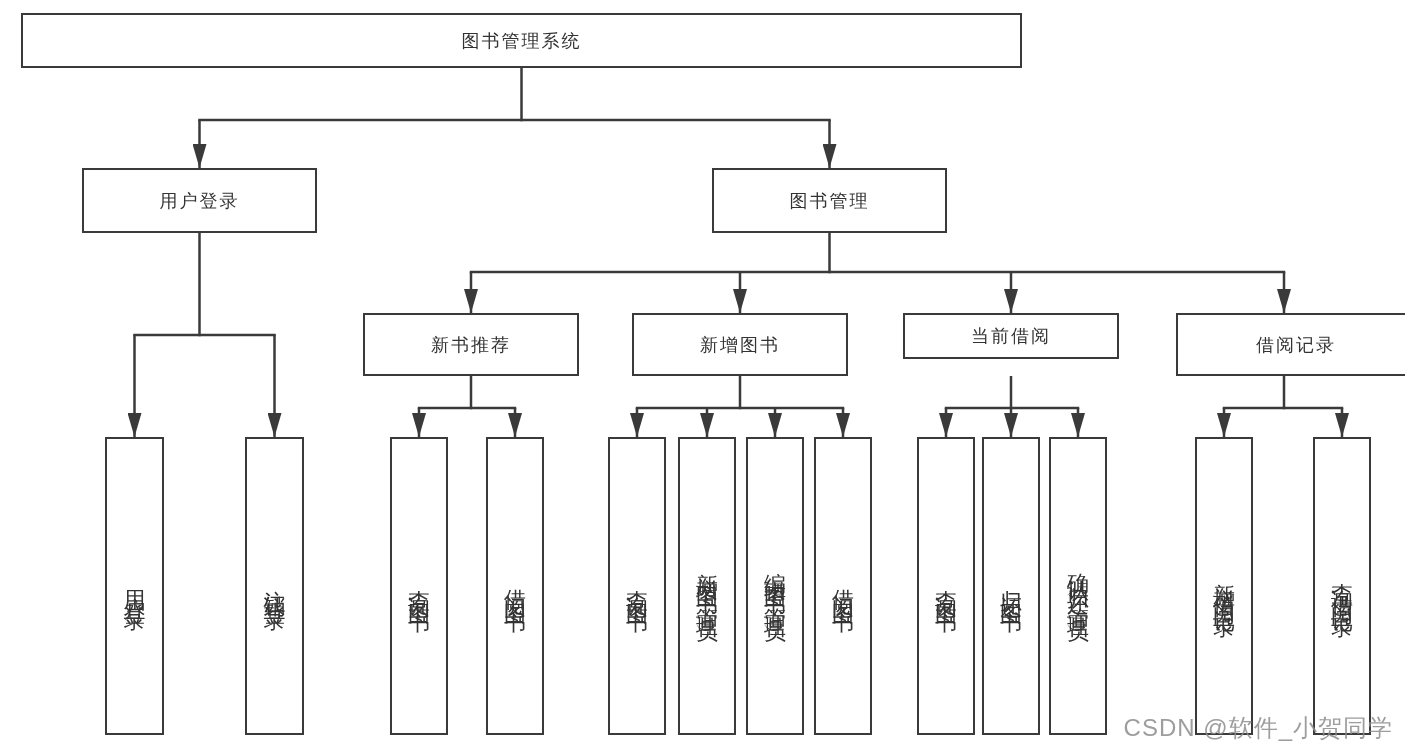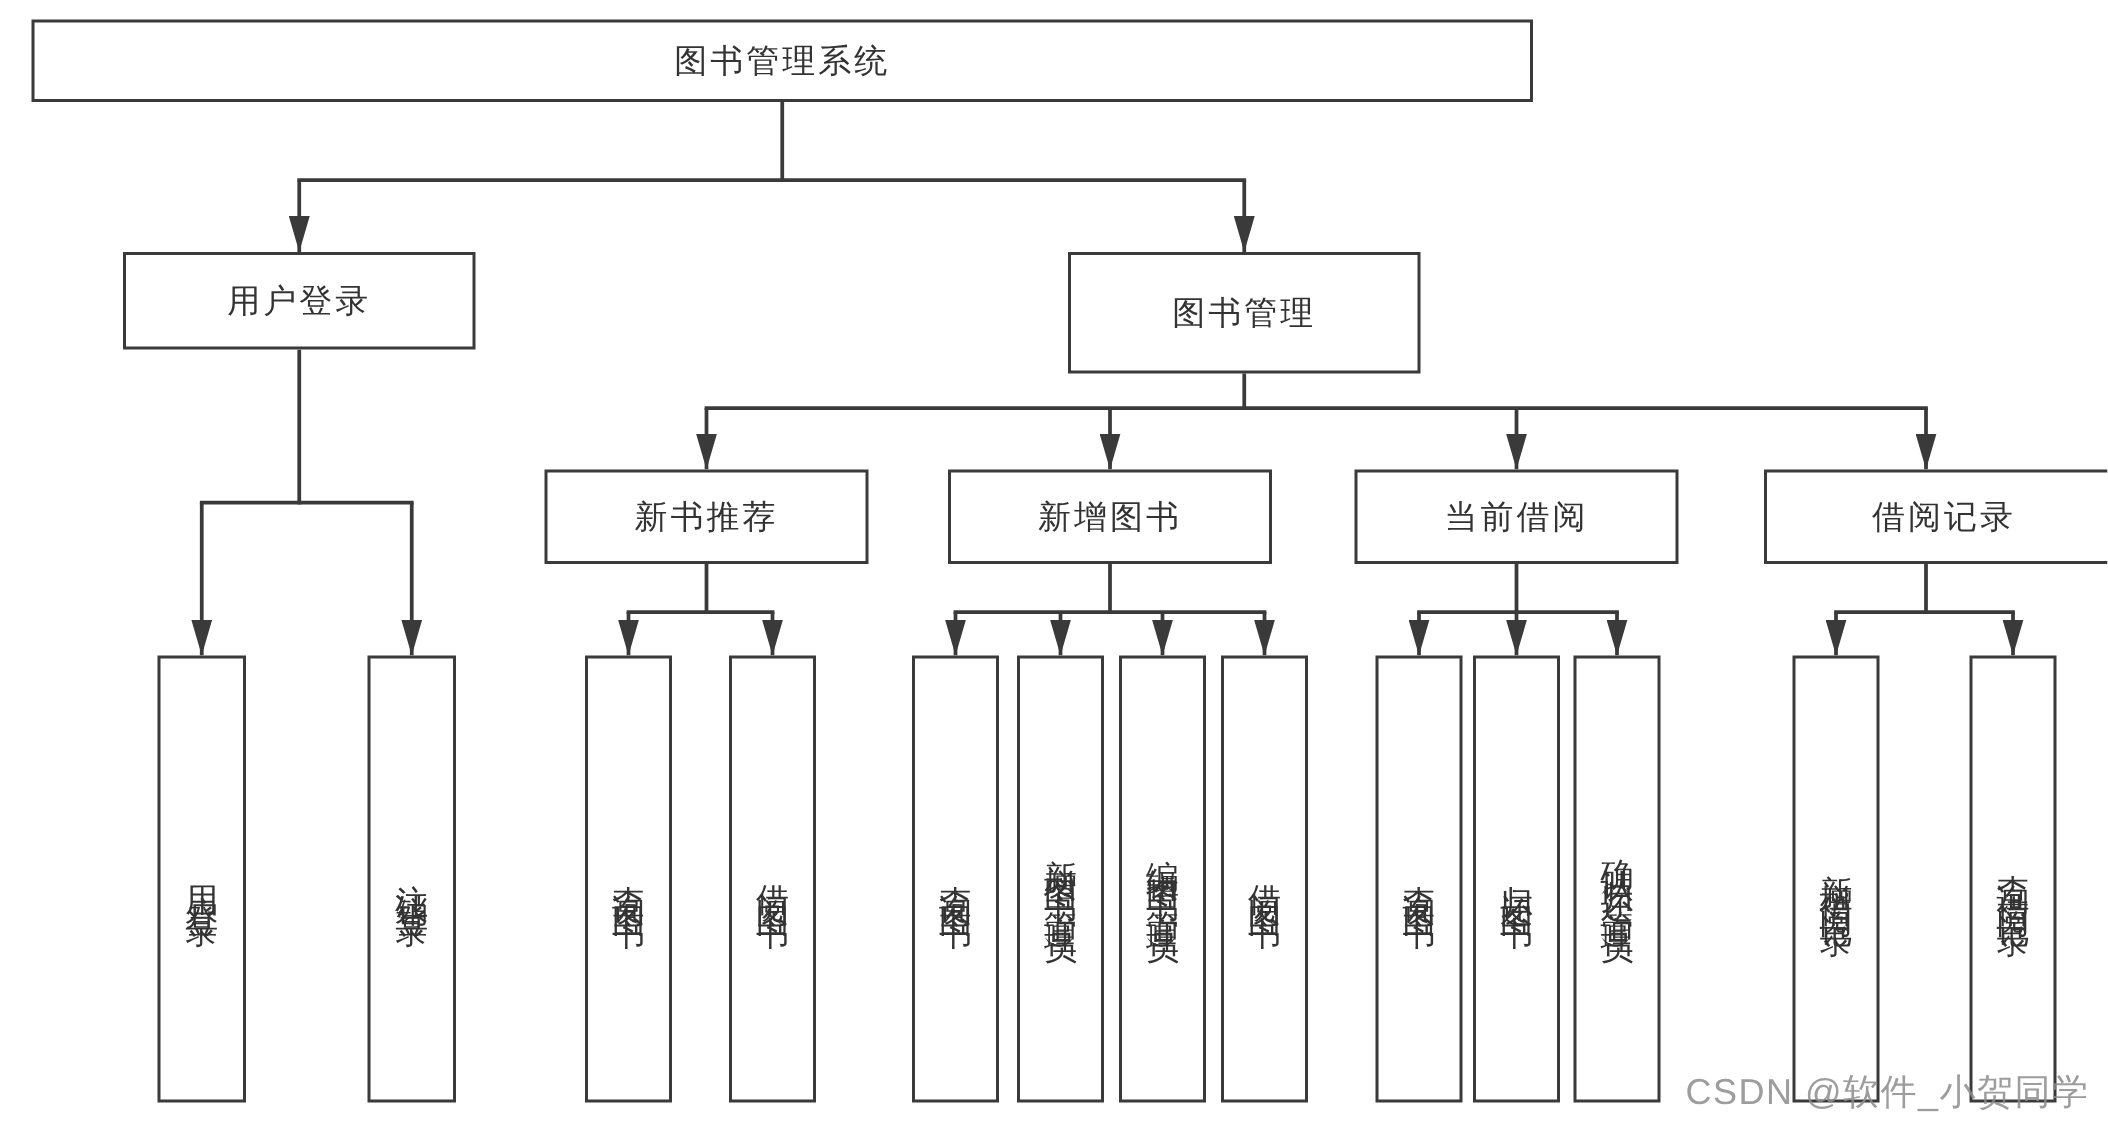--- a/index.html
+++ b/index.html
@@ -26,21 +26,21 @@
     box-sizing: border-box;
     border: 2.5px solid #3a3a3a;
     background: #ffffff;
     display: flex;
     align-items: center;
     justify-content: center;
     z-index: 2;
     color: #333333;
   }
   .hlabel {
-    font-size: 22px;
+    font-size: 18px;
     letter-spacing: 2px;
     white-space: nowrap;
   }
   .leaf .vlabel {
     writing-mode: vertical-rl;
     text-orientation: mixed;
     font-size: 22px;
     letter-spacing: 7px;
     line-height: 1;
   }
@@ -110,31 +110,31 @@
     </g>
   </svg>
 
   <div class="box" style="left:21px; top:13px; width:1001px; height:55px;">
     <span class="hlabel">图书管理系统</span>
   </div>
 
   <div class="box" style="left:82px; top:168px; width:235px; height:65px;">
     <span class="hlabel">用户登录</span>
   </div>
-  <div class="box" style="left:712px; top:168px; width:235px; height:81px;">
+  <div class="box" style="left:712px; top:168px; width:235px; height:65px;">
     <span class="hlabel">图书管理</span>
   </div>
 
   <div class="box" style="left:363px; top:313px; width:216px; height:63px;align-items:center;">
     <span class="hlabel">新书推荐</span>
   </div>
   <div class="box" style="left:632px; top:313px; width:216px; height:63px;">
     <span class="hlabel">新增图书</span>
   </div>
-  <div class="box" style="left:903px; top:313px; width:216px; height:63px;align-items:center;">
+  <div class="box" style="left:903px; top:313px; width:216px; height:46px;align-items:center;">
     <span class="hlabel">当前借阅</span>
   </div>
   <div class="box" style="left:1176px; top:313px; width:240px; height:63px;">
     <span class="hlabel">借阅记录</span>
   </div>
 
   <div class="box leaf" style="left:105px; top:437px; width:59px; height:298px;">
     <span class="vlabel">用户登录</span>
   </div>
   <div class="box leaf" style="left:245px; top:437px; width:59px; height:298px;">

